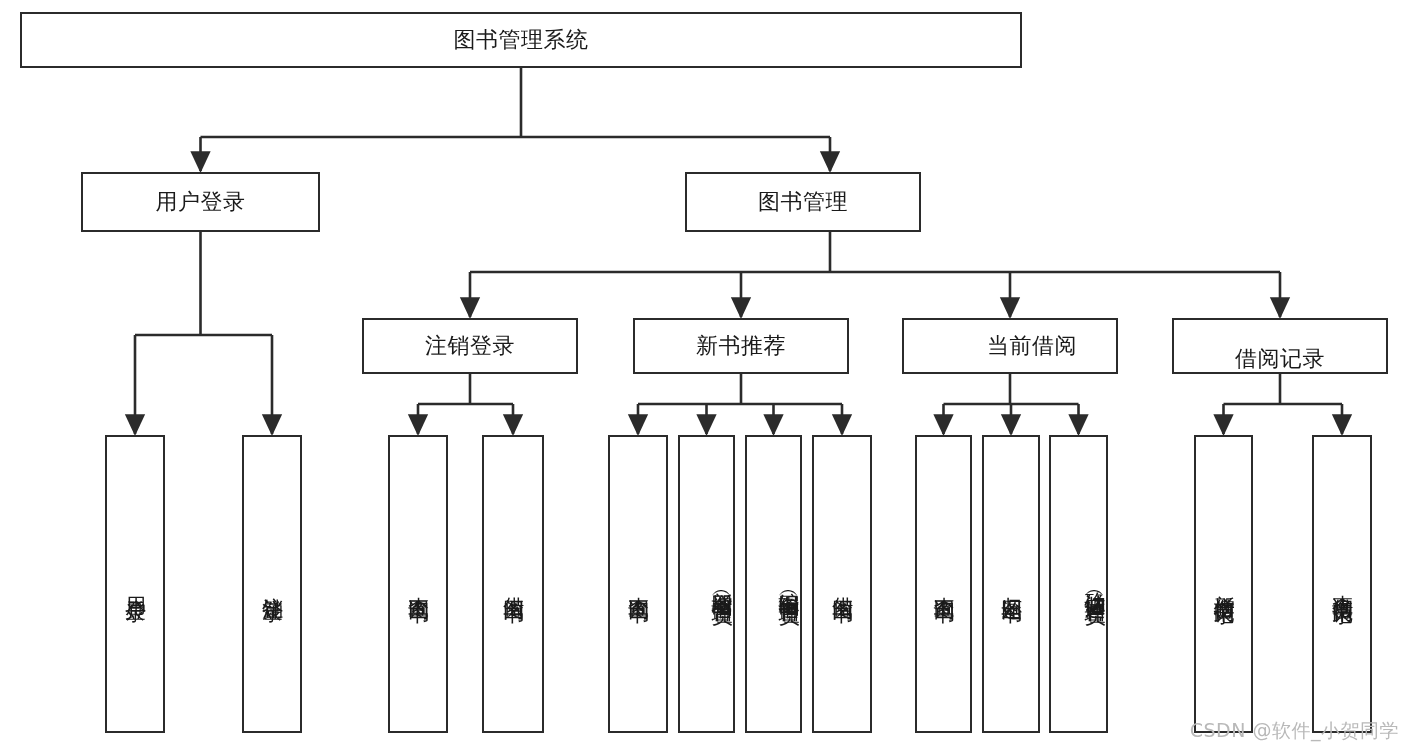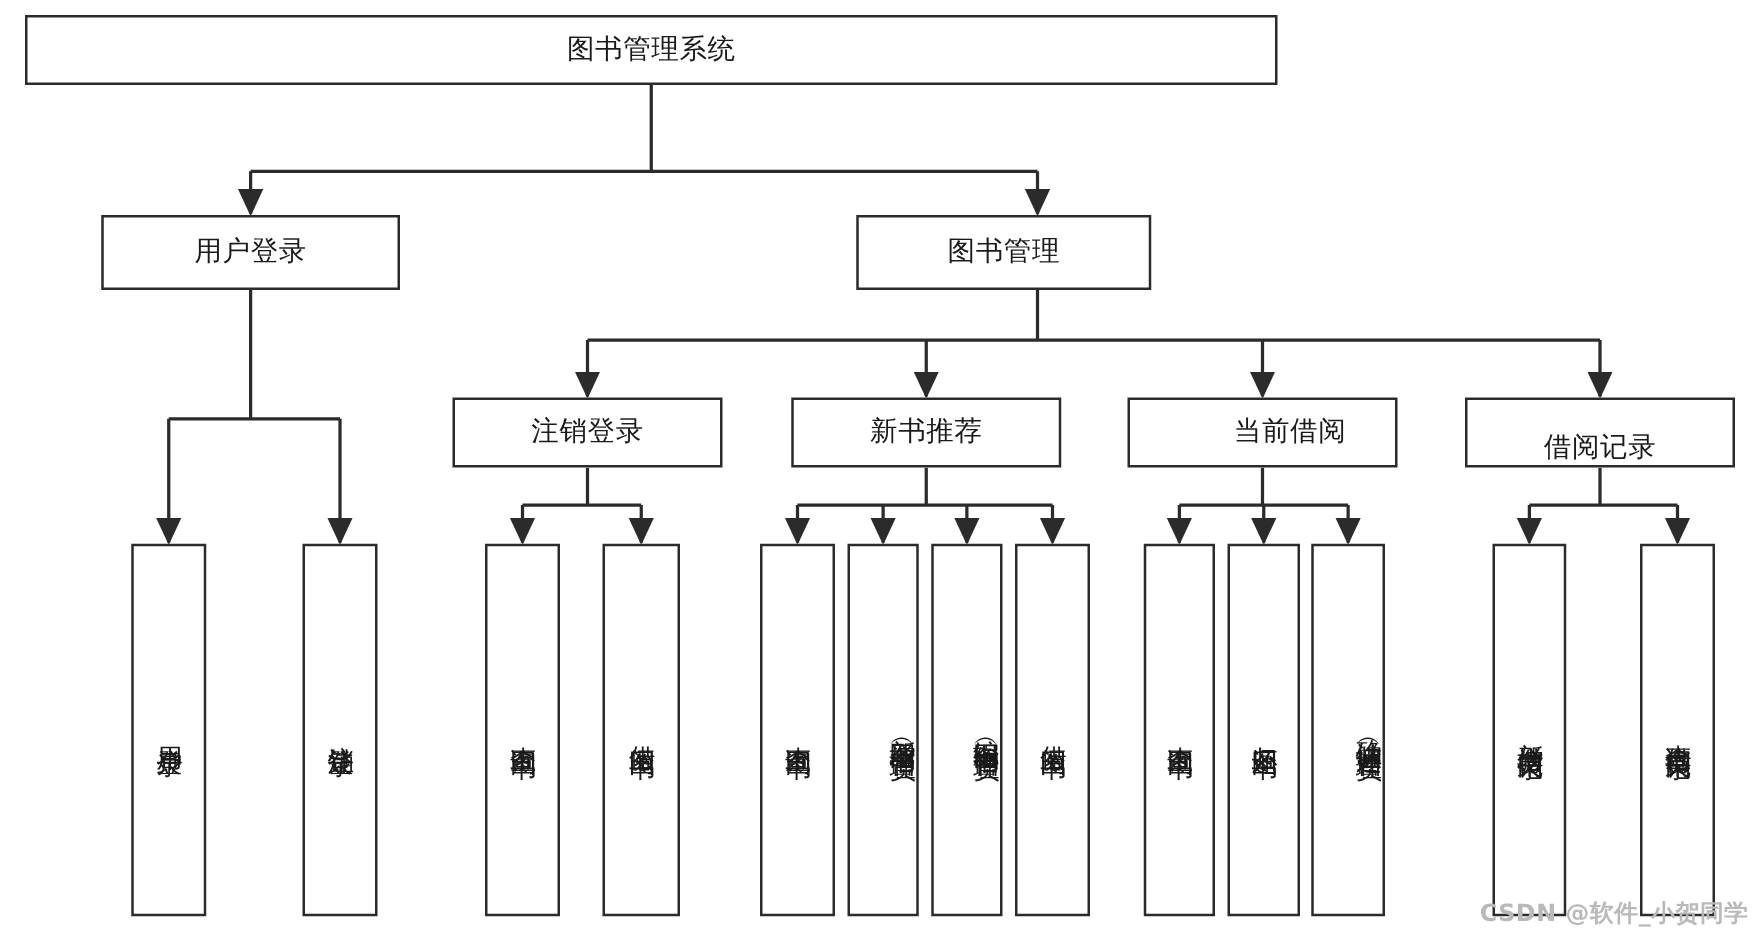--- a/index.html
+++ b/index.html
@@ -55,21 +55,20 @@
   }
   #watermark {
     position: absolute;
     right: 6px;
     bottom: 3px;
     font-size: 19px;
     color: #b9b9b9;
     letter-spacing: 0.5px;
     white-space: nowrap;
     font-family: "DejaVu Sans", "Liberation Sans", sans-serif;
-    font-weight: bold;
   }
 </style>
 </head>
 <body>
 
 <div id="canvas">
   <svg id="edges" viewBox="0 0 1405 747" xmlns="http://www.w3.org/2000/svg">
     <defs>
       <marker id="arrowhead" markerWidth="9" markerHeight="9" refX="7.6" refY="4.5" orient="auto" markerUnits="strokeWidth">
         <path d="M0,0.6 L8.4,4.5 L0,8.4 z" fill="#2b2b2b"></path>

